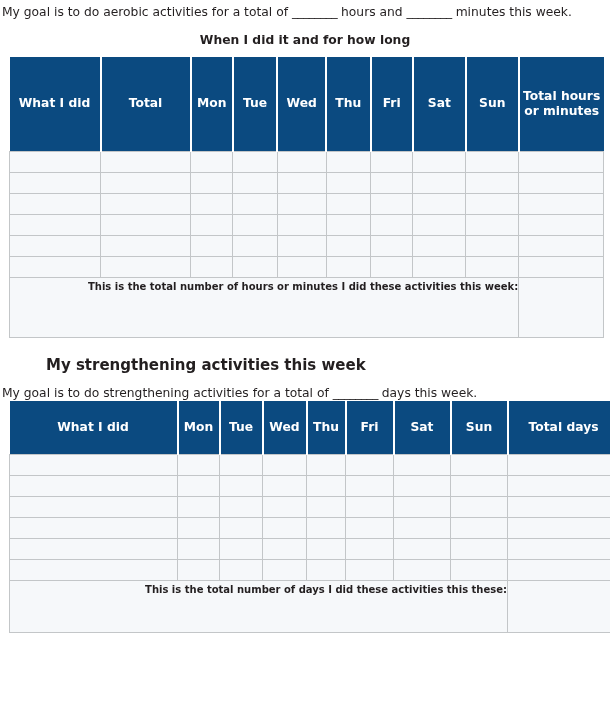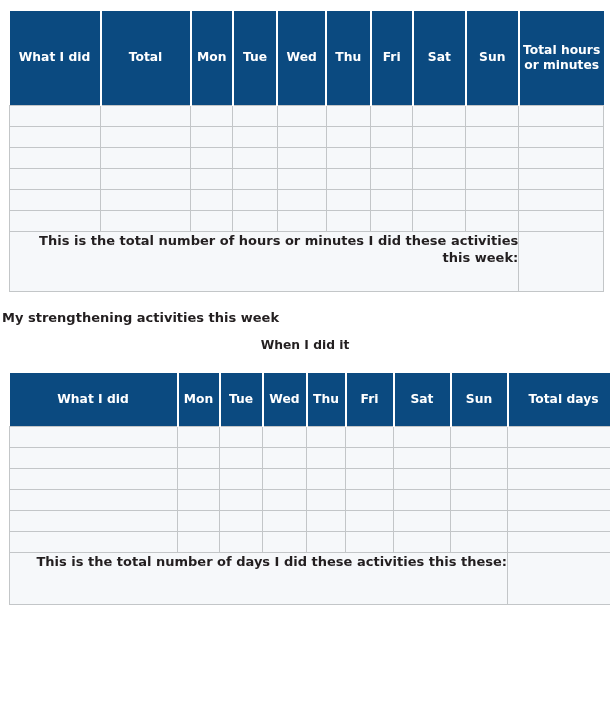--- a/index.html
+++ b/index.html
@@ -35,31 +35,32 @@
 
   .table-caption {
     font-size: 12.3px;
     font-weight: bold;
     text-align: center;
     color: #231f20;
     padding: 13px 0 10px 0;
   }
 
   .section-heading {
-    font-size: 13px;
+    font-size: 15px;
     font-weight: bold;
     color: #231f20;
     padding: 8px 0 0 2px;
+    margin-left: 44px;
   }
 
   
   .log-table {
     border-collapse: collapse;
     width: 595px;
-    margin: 11px 0 0 9px;
+    margin: 0 0 0 9px;
     table-layout: fixed;
     border-radius: 6px;
   }
   .log-table th {
     background: #0b4a80;
     color: #ffffff;
     font-size: 12.3px;
     font-weight: bold;
     text-align: center;
     vertical-align: middle;
@@ -74,21 +75,21 @@
   .log-table td {
     background: #f6f8fa;
     border: 1px solid #c3c6c8;
     height: 21px;
     padding: 0;
   }
 
   .total-cell {
     background: #f6f8fa;
     border: 1px solid #c3c6c8;
-    font-size: 13px;
+    font-size: 10px;
     font-weight: bold;
     text-align: right;
     color: #231f20;
     padding: 8px 8px 8px 10px;
     line-height: 17px;
     vertical-align: top;
   }
   .total-blank {
     background: #f6f8fa;
     border: 1px solid #c3c6c8;
@@ -101,21 +102,25 @@
   #table-aerobic .total-cell { height: 60px; }
   #table-strength .total-cell { height: 52px; }
 
   .spacer-sm { height: 10px; }
 </style>
 </head>
 <body>
 
 <div class="page">
 
-
+  <div class="goal-line">
+    <span>My goal is to do aerobic activities for a total of </span><span class="blank">________</span><span> hours and </span><span class="blank">________</span><span> minutes this week.</span>
+  </div>
+
+  <div class="table-caption">When I did it and for how long</div>
 
   <table class="log-table" id="table-aerobic">
     <thead>
       <tr>
         <th style="width:86px">What I did</th>
         <th style="width:85px">Total</th>
         <th style="width:40px">Mon</th>
         <th style="width:42px">Tue</th>
         <th style="width:46px">Wed</th>
         <th style="width:42px">Thu</th>
@@ -204,22 +209,24 @@
         <td class="total-cell" colspan="9">This is the total number of hours or minutes I did these activities this week:</td>
         <td class="total-blank"></td>
       </tr>
     </tfoot>
   </table>
 
   <div class="spacer-sm"></div>
 
   <div class="section-heading">My strengthening activities this week</div>
 
-
-  <div class="table-caption">When I did it</div>
+  <div class="goal-line" style="padding-top:12px">
+    <span>My goal is to do strengthening activities for a total of </span><span class="blank">________</span><span> days this week.</span>
+  </div>
+
 
   <table class="log-table" id="table-strength">
     <thead>
       <tr>
         <th style="width:168px">What I did</th>
         <th style="width:42px">Mon</th>
         <th style="width:43px">Tue</th>
         <th style="width:44px">Wed</th>
         <th style="width:39px">Thu</th>
         <th style="width:48px">Fri</th>

